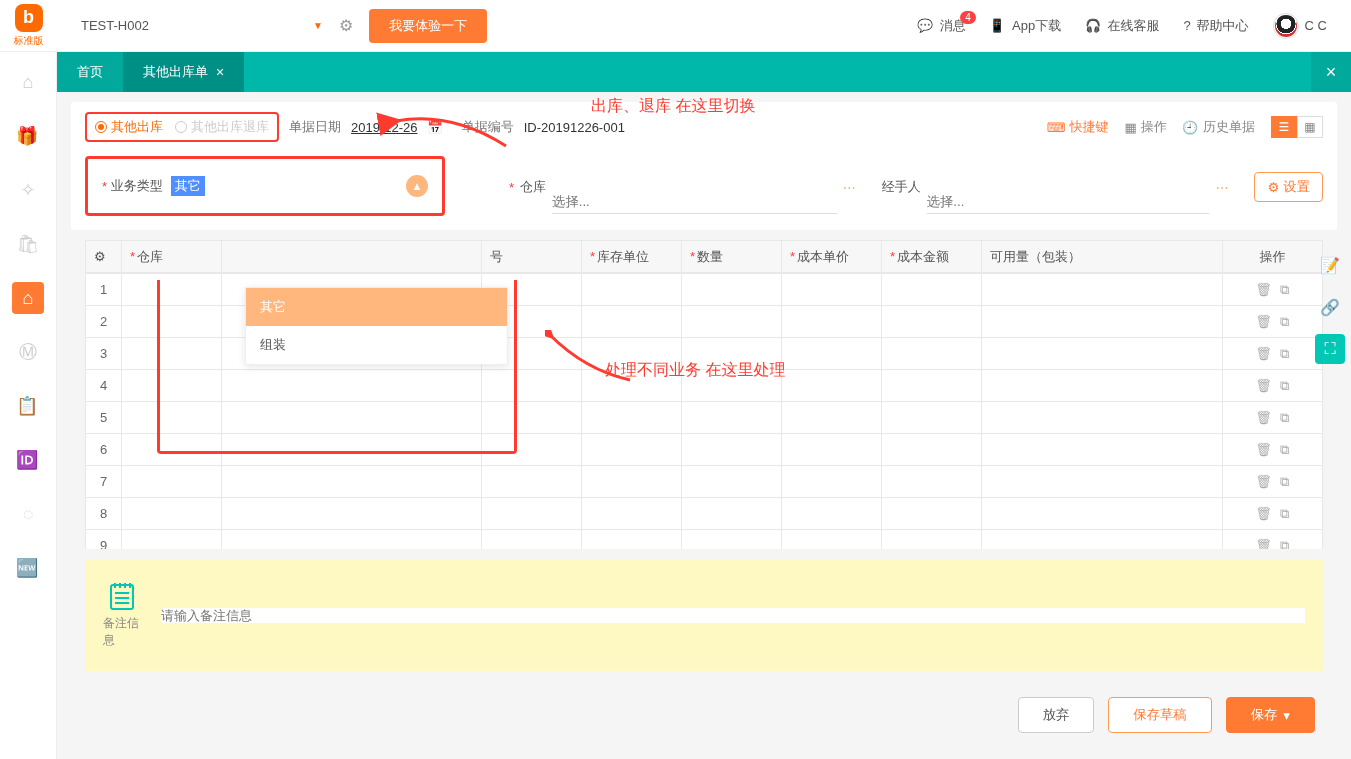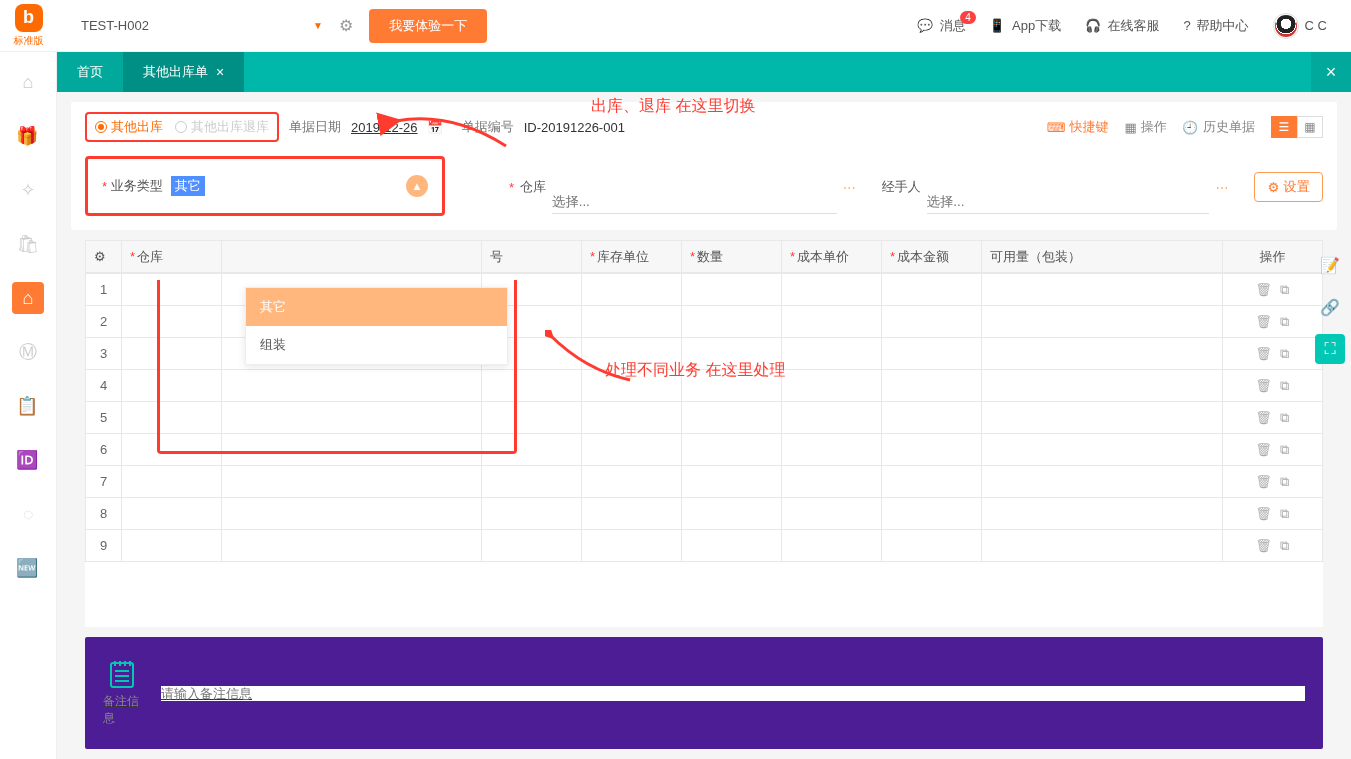--- a/index.html
+++ b/index.html
@@ -88,21 +88,21 @@
 .tbl th .req { color: #ff4040; margin-right: 2px; }
 .tbl td.rownum { text-align: center; color: #666; }
 .tbl-scroll { overflow-y: auto; flex: 1; min-height: 0; }
 .ops-col { width: 100px; text-align: center !important; }
 .ops-cell { text-align: center; color: #aaa; }
 .ops-cell span { margin: 0 4px; display: inline-block; }
 .arrow-red2 { position: absolute; left: 460px; top: 90px; z-index: 30; pointer-events: none; }
 .annot-2 { position: absolute; left: 520px; top: 120px; color: #ff3b30; font-size: 16px; z-index: 30; font-weight: 500; }
 
 
-.remarks-panel { display: flex; align-items: center; background: #4c1d95; padding: 22px 18px; margin: 0 14px; text-decoration: underline; }
+.remarks-panel { display: flex; align-items: center; background: #fef9c3; padding: 22px 18px; margin: 0 14px; }
 .note-icon { width: 38px; color: #00c8b4; display: flex; flex-direction: column; align-items: center; }
 .note-icon svg { display: block; }
 .note-icon-label { font-size: 12px; color: #888; margin-top: 4px; }
 .remark-input { border: none; flex: 1; outline: none; color: #aaa; font-size: 13px; margin-left: 20px; }
 
 
 .footer-btns { display: flex; justify-content: flex-end; gap: 14px; padding: 16px 22px; background: #f5f5f5; }
 .btn { border: 1px solid #ccc; background: #fff; border-radius: 4px; padding: 8px 24px; color: #555; }
 .btn.draft { border-color: #ff9a55; color: #ff7a33; }
 .btn.primary { background: #ff7a33; color: #fff; border-color: #ff7a33; display: flex; align-items: center; gap: 6px; }
@@ -455,20 +455,28 @@
                 <line x1="7" y1="2" x2="7" y2="7" stroke="#00c8b4" stroke-width="2"></line>
                 <line x1="12" y1="2" x2="12" y2="7" stroke="#00c8b4" stroke-width="2"></line>
                 <line x1="17" y1="2" x2="17" y2="7" stroke="#00c8b4" stroke-width="2"></line>
                 <line x1="22" y1="2" x2="22" y2="7" stroke="#00c8b4" stroke-width="2"></line>
               </svg>
             <span class="note-icon-label">备注信息</span>
           </div>
           <input class="remark-input" placeholder="请输入备注信息" style="">
         </div>
 
+        <div class="footer-btns">
+          <button class="btn">放弃</button>
+          <button class="btn draft">保存草稿</button>
+          <button class="btn primary">
+            <span>保存</span>
+            <span>▾</span>
+          </button>
+        </div>
       </div>
     </div>
   </div>
 
   <div class="right-rail">
     <div class="rr-item">📝</div>
     <div class="rr-item">🔗</div>
     <div class="rr-item expand">⛶</div>
   </div>
 </div>

